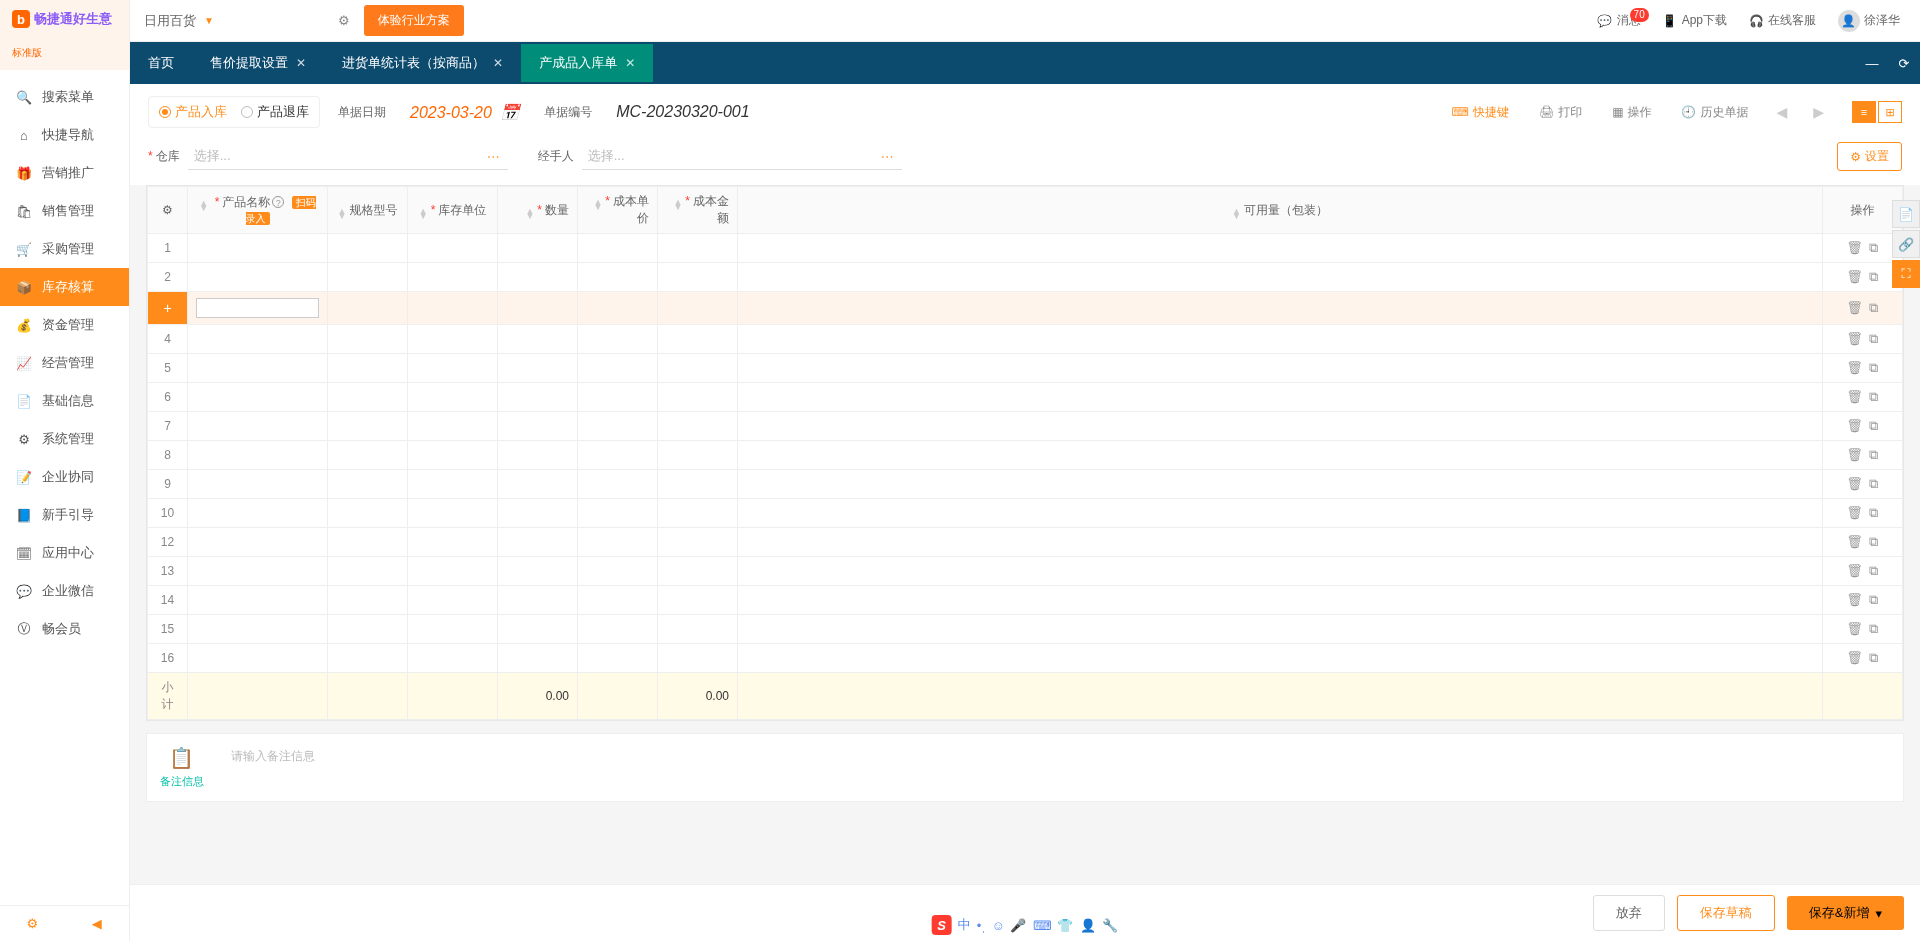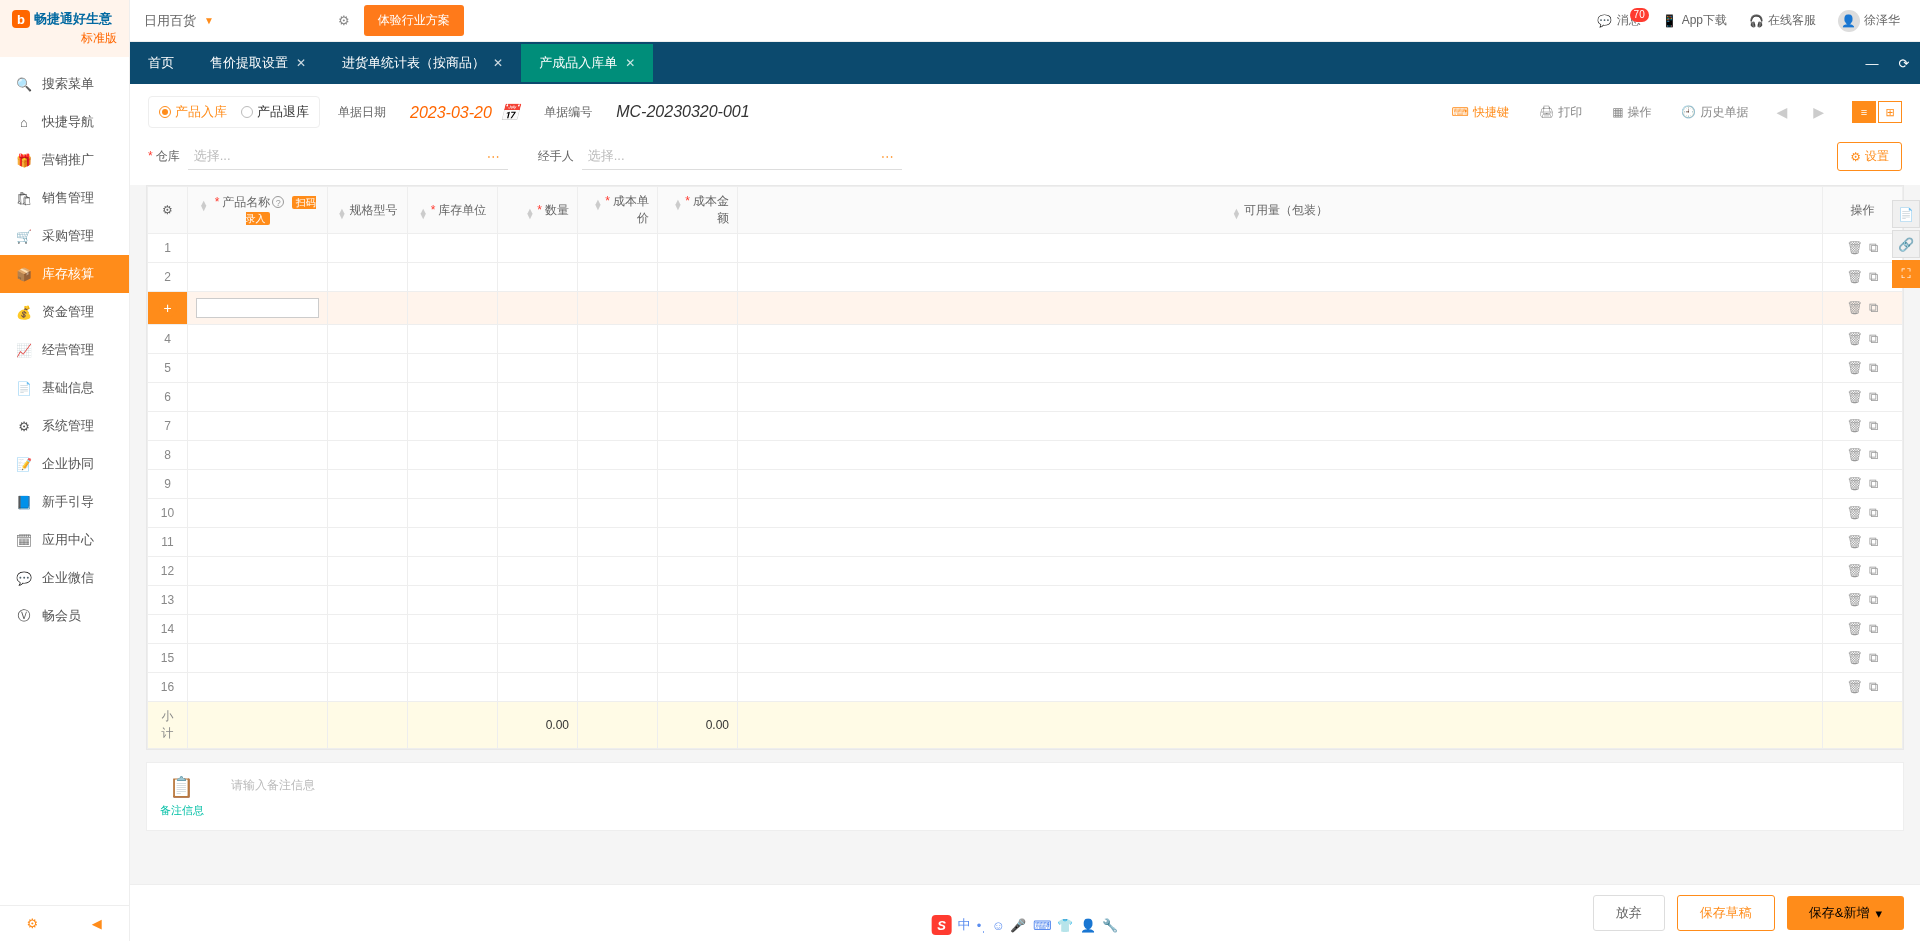--- a/index.html
+++ b/index.html
@@ -4,22 +4,22 @@
 <style>
 * { margin: 0; padding: 0; box-sizing: border-box; font-family: "Microsoft YaHei", sans-serif; }
 body { background: #fff; font-size: 13px; color: #333; }
 .app { display: flex; height: 100vh; }
 
 
 .sidebar { width: 130px; background: #fff; border-right: 1px solid #eee; flex-shrink: 0; display: flex; flex-direction: column; }
 .logo-area { padding: 10px 12px; background: #fff4ec; }
 .logo { display: flex; align-items: center; gap: 4px; }
 .logo-icon { width: 18px; height: 18px; background: #ff6600; border-radius: 4px; display: inline-flex; align-items: center; justify-content: center; color: #fff; font-weight: bold; font-size: 13px; }
-.logo-text { color: #0369a1; font-size: 13px; font-weight: bold; }
-.logo-sub { color: #ff6600; font-size: 12px; margin-top: 2px; text-align: right; }
+.logo-text { color: #8b5cf6; font-size: 13px; font-weight: bold; }
+.logo-sub { color: #ff6600; font-size: 10px; margin-top: 18px; }
 .nav { flex: 1; padding-top: 8px; }
 .nav-item { display: flex; align-items: center; gap: 10px; padding: 10px 16px; color: #555; cursor: pointer; font-size: 13px; }
 .nav-item.active { background: #ff8c1a; color: #fff; }
 .nav-icon { width: 16px; height: 16px; display: inline-flex; align-items: center; justify-content: center; }
 .sidebar-footer { display: flex; border-top: 1px solid #eee; }
 .sf-btn { flex: 1; padding: 10px; text-align: center; color: #ff8c1a; cursor: pointer; }
 
 
 .main { flex: 1; display: flex; flex-direction: column; min-width: 0; }
 .topbar { height: 42px; display: flex; align-items: center; padding: 0 14px; gap: 10px; border-bottom: 1px solid #eee; }
@@ -463,31 +463,20 @@
                 <td class="col-name"></td>
                 <td class="col-spec"></td>
                 <td class="col-unit"></td>
                 <td class="col-qty"></td>
                 <td class="col-price"></td>
                 <td class="col-amount"></td>
                 <td class="col-avail"></td>
                 <td class="col-ops"><span class="op-icon">🗑</span><span class="op-icon">⧉</span></td>
               </tr>
               <tr>
-                <td class="col-idx">11</td>
-                <td class="col-name"></td>
-                <td class="col-spec"></td>
-                <td class="col-unit"></td>
-                <td class="col-qty"></td>
-                <td class="col-price"></td>
-                <td class="col-amount"></td>
-                <td class="col-avail"></td>
-                <td class="col-ops"><span class="op-icon">🗑</span><span class="op-icon">⧉</span></td>
-              </tr>
-              <tr>
                 <td class="col-idx">12</td>
                 <td class="col-name"></td>
                 <td class="col-spec"></td>
                 <td class="col-unit"></td>
                 <td class="col-qty"></td>
                 <td class="col-price"></td>
                 <td class="col-amount"></td>
                 <td class="col-avail"></td>
                 <td class="col-ops"><span class="op-icon">🗑</span><span class="op-icon">⧉</span></td>
               </tr>

